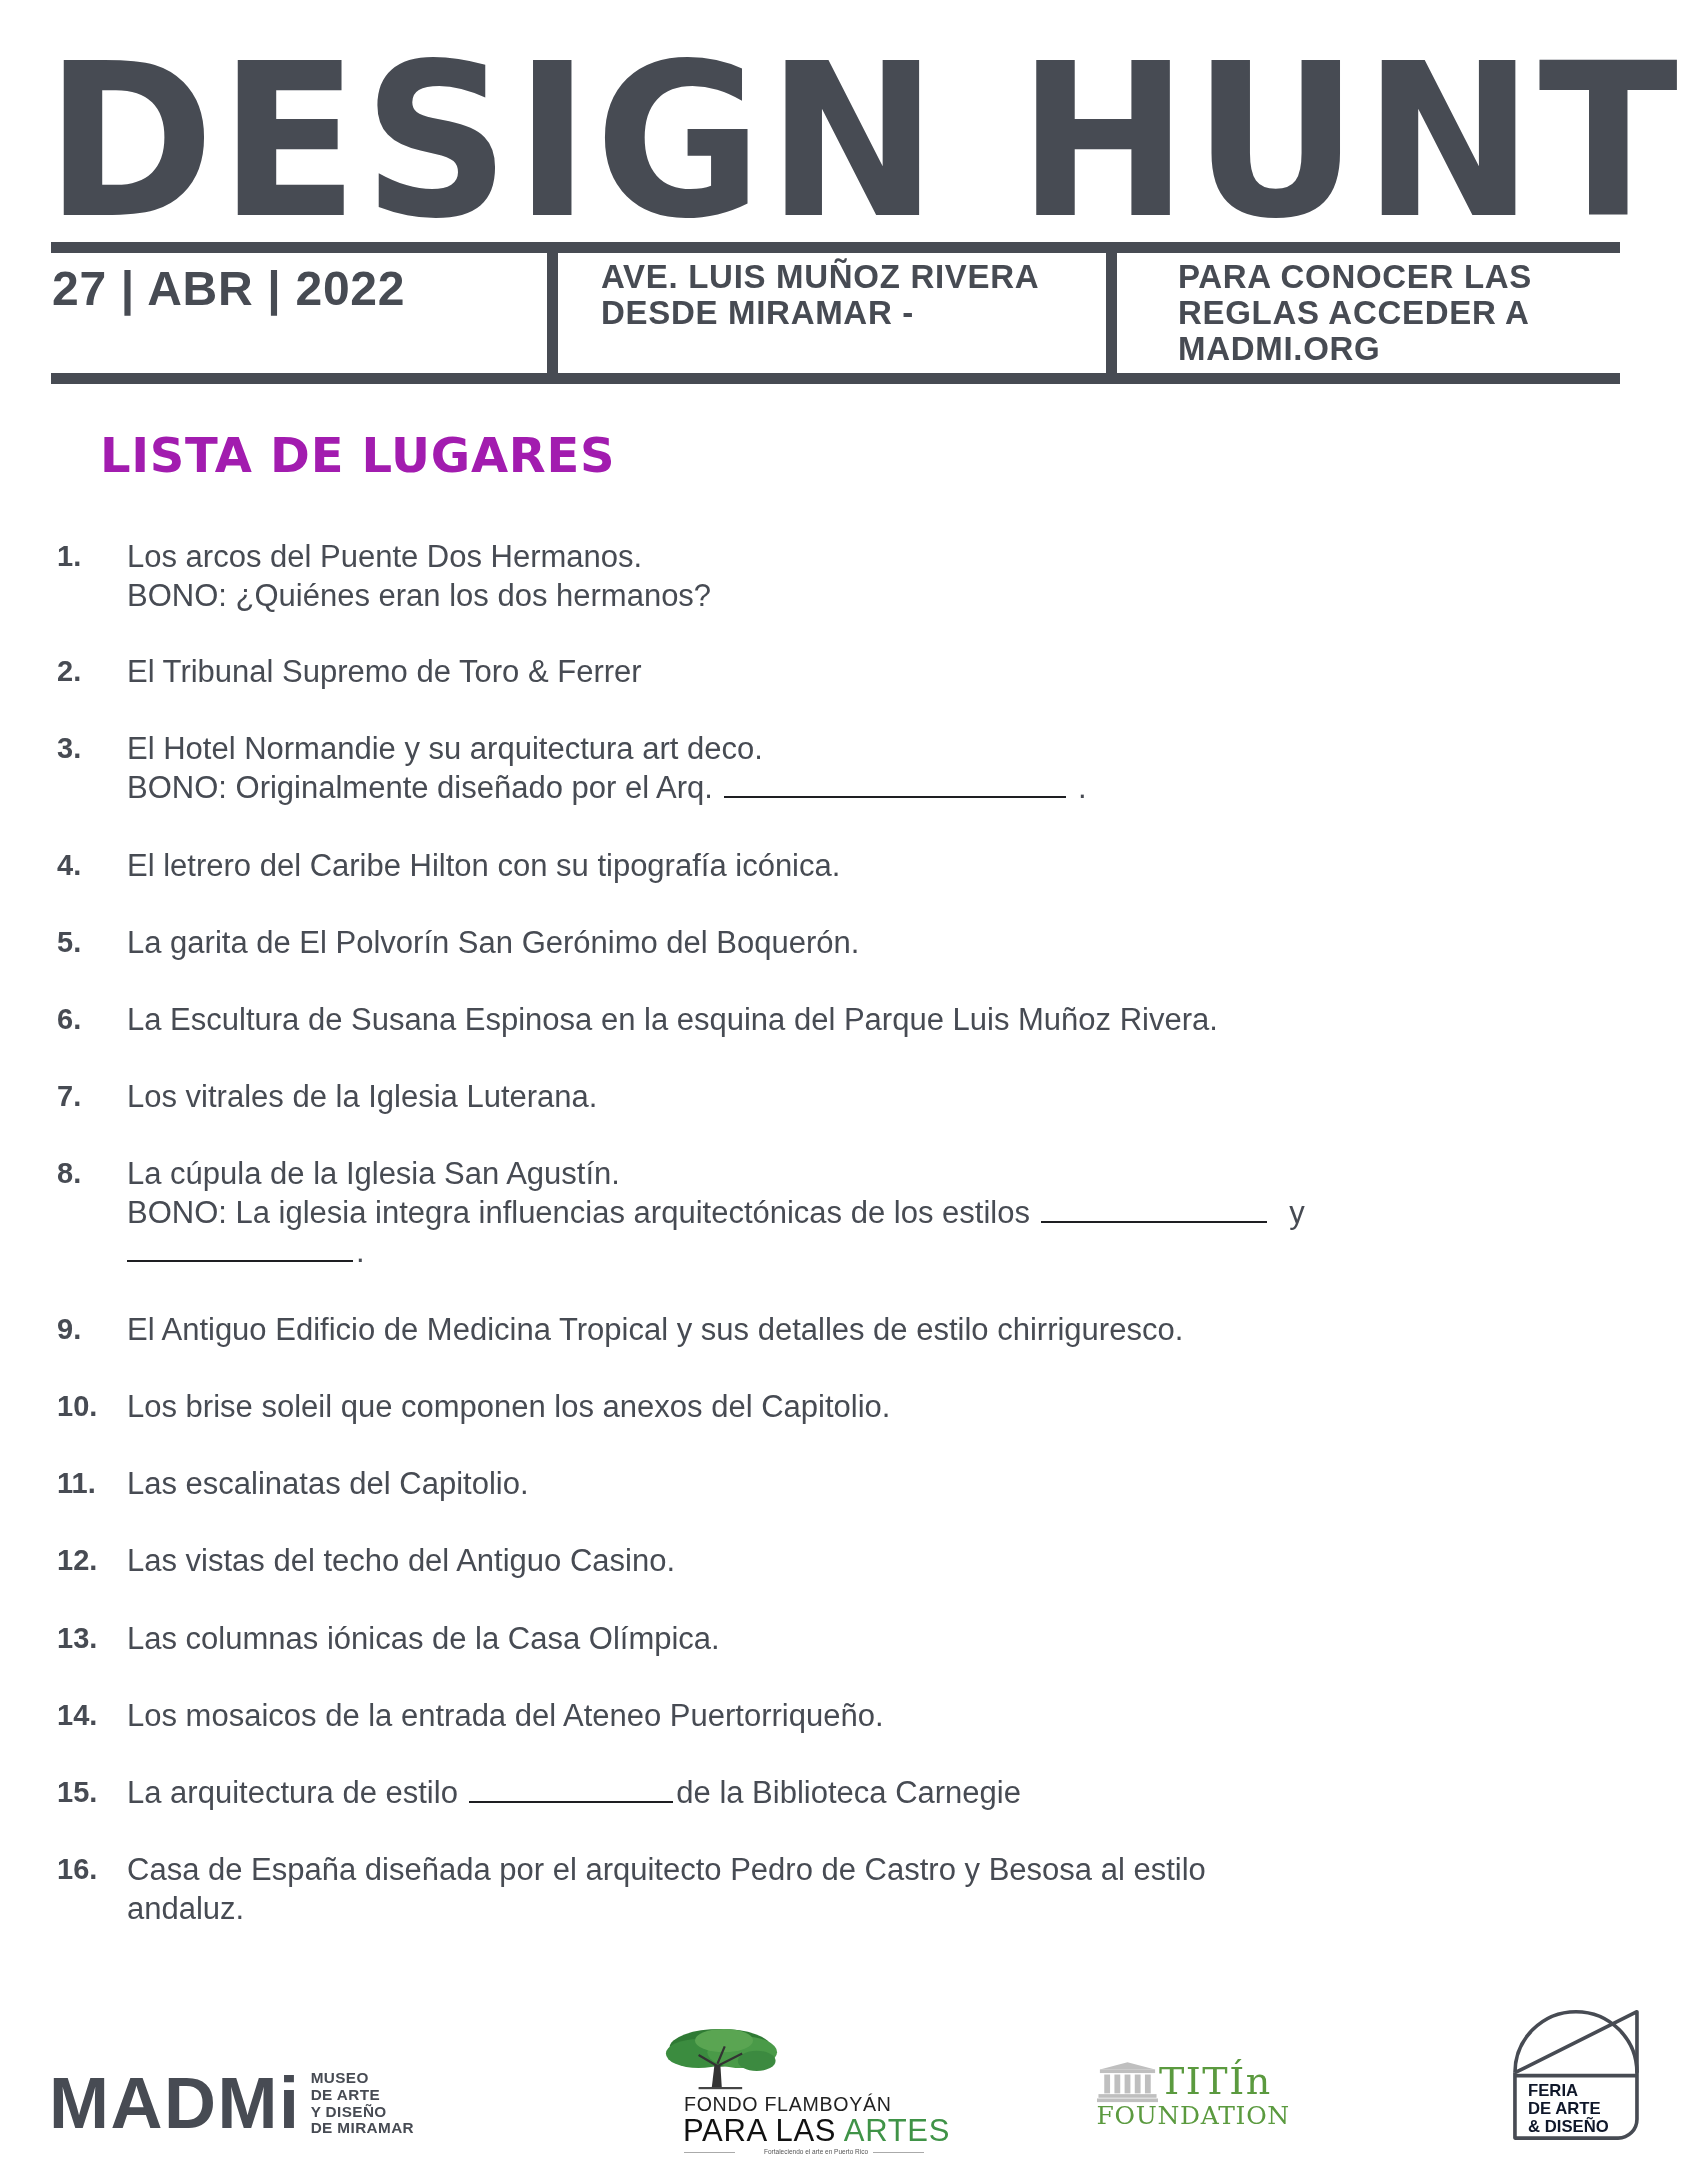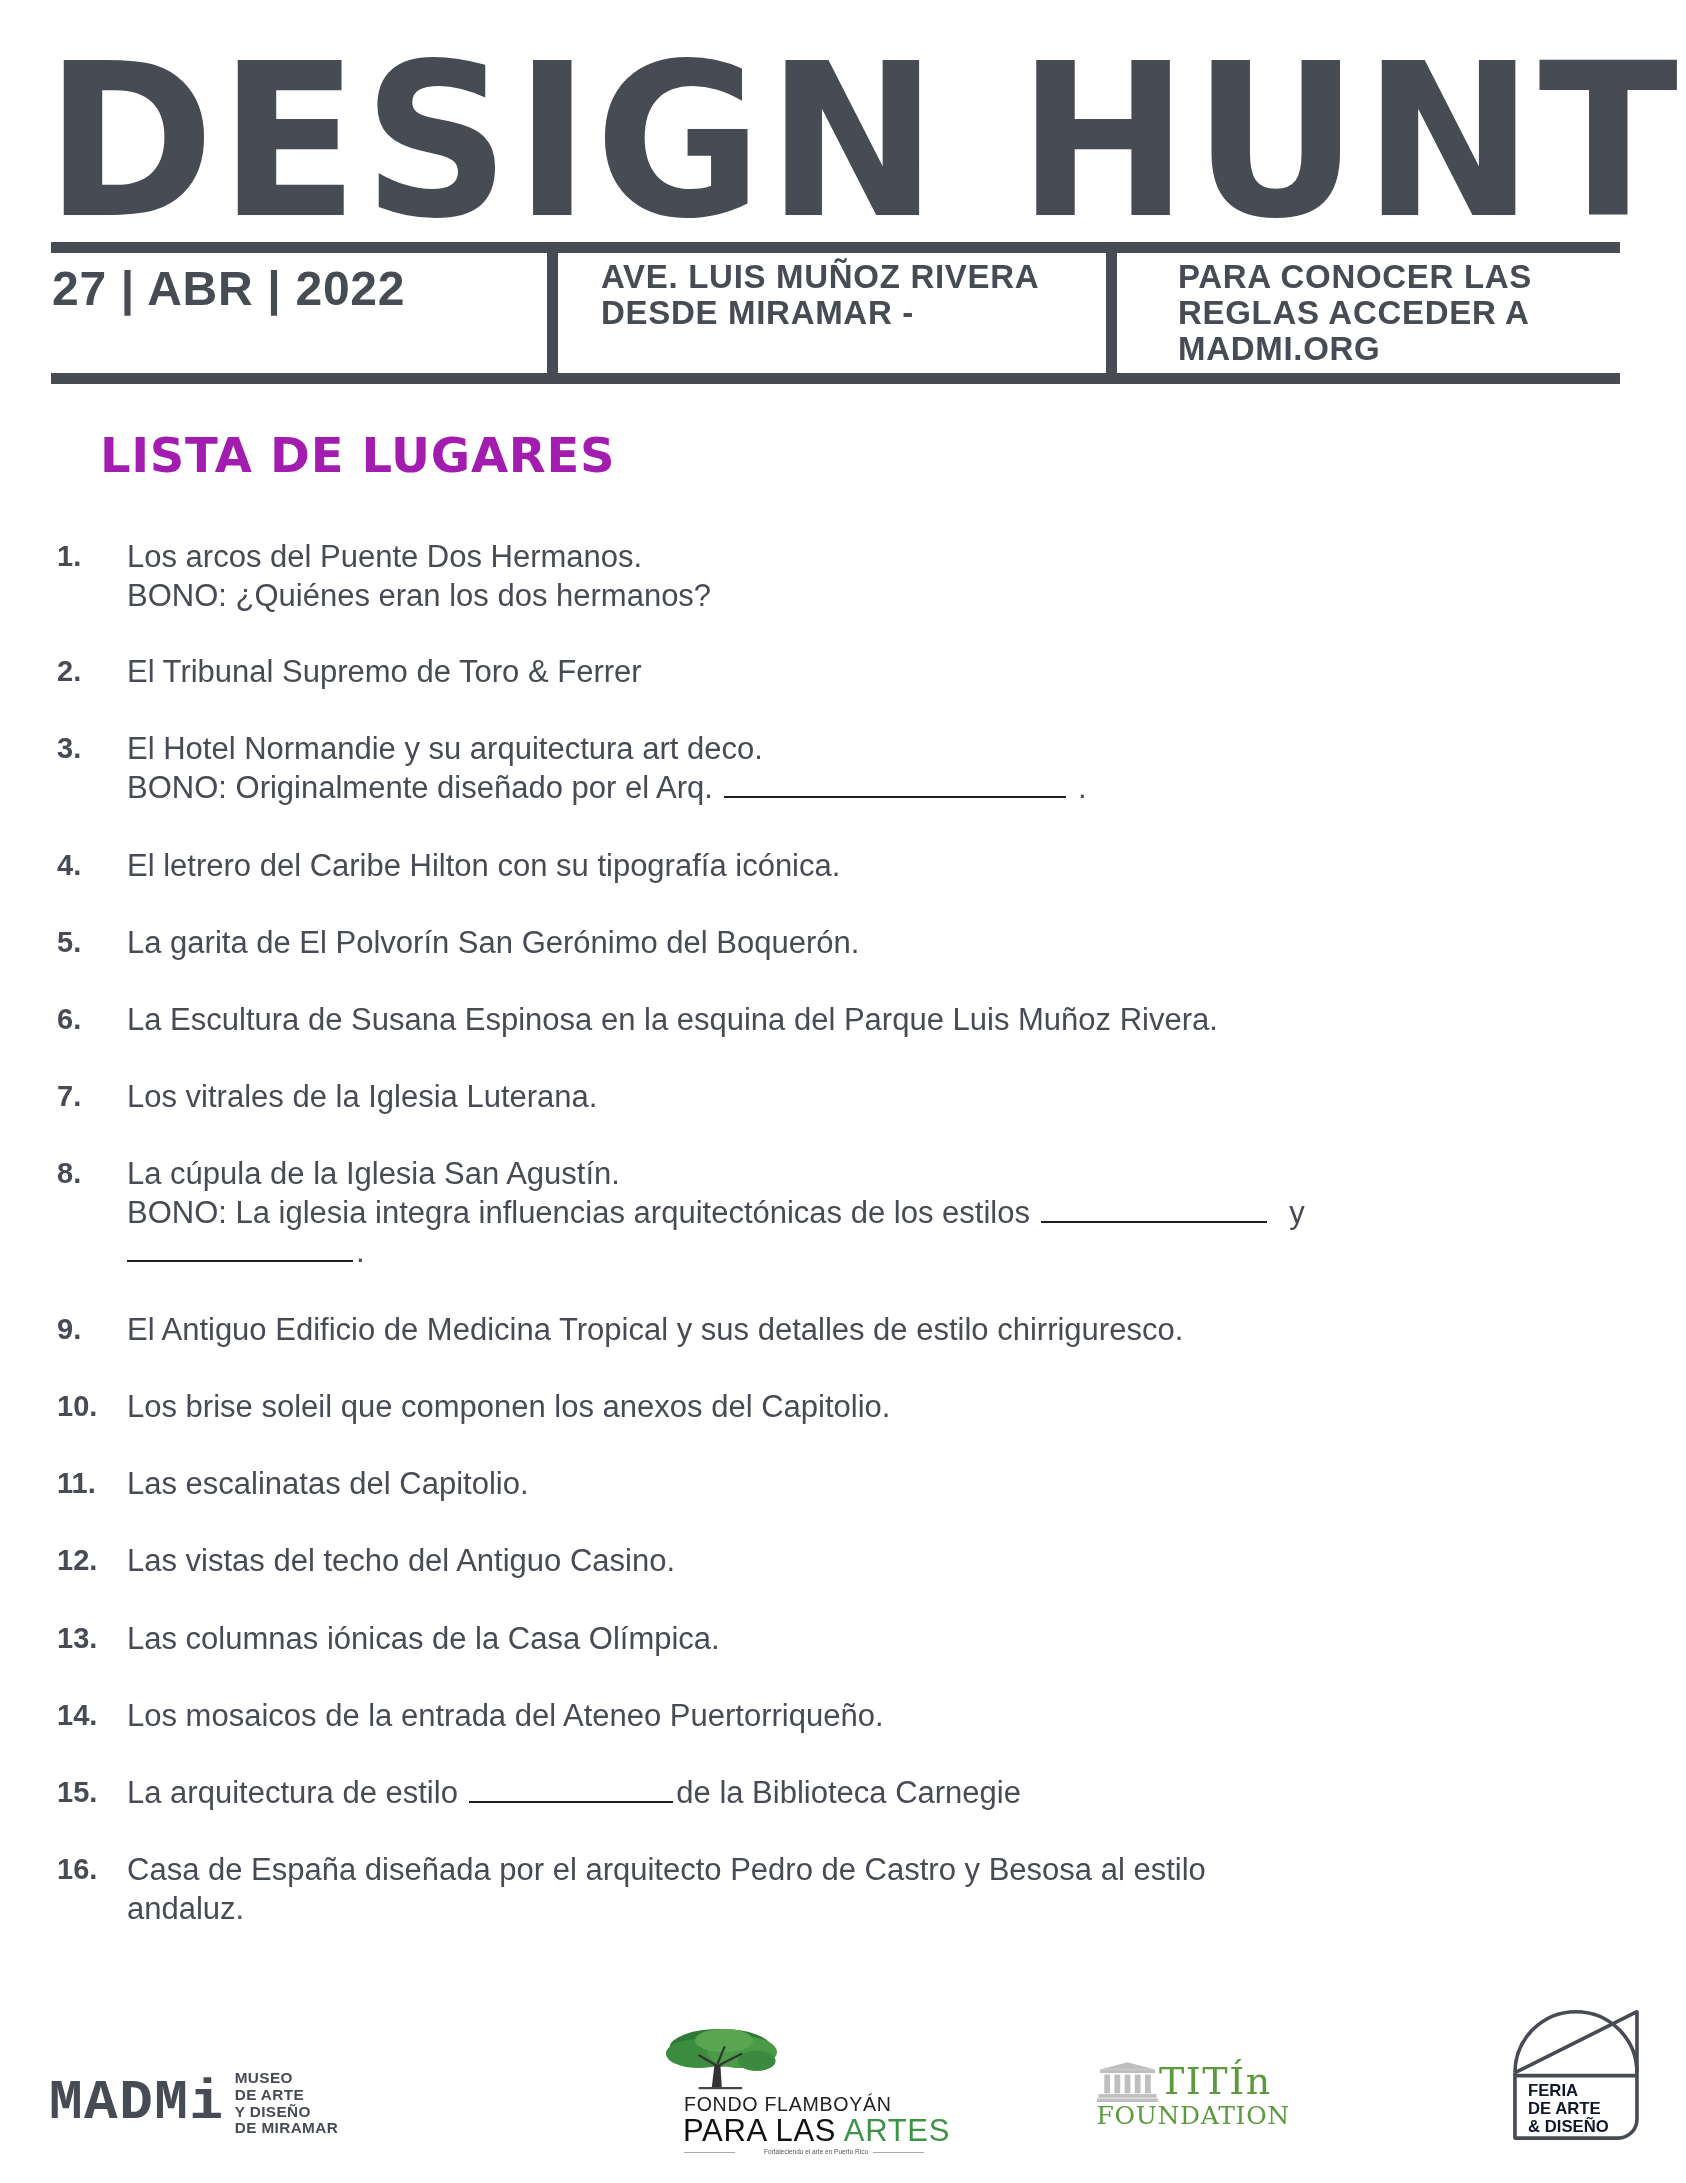--- a/index.html
+++ b/index.html
@@ -43,21 +43,21 @@
       position: absolute; left: 127px; width: 1441px; font-size: 31px;
       line-height: 39px; color: #474b53; white-space: nowrap;
     }
     .text .line { display: block; height: 39px; }
     .blank {
       display: inline-block; border-bottom: 2.2px solid #1e1f22;
       height: 29px; vertical-align: baseline; margin: 0 2.9px;
     }
     .madmi { position: absolute; left: 49px; top: 2067px; display: flex; align-items: center; }
     .madmi-word {
-      font-family: Liberation Mono, monospace; font-weight: bold; font-size: 56px;
+      font-family: Liberation Sans, sans-serif; font-weight: bold; font-size: 72px;
       line-height: 73px; color: #474b53; letter-spacing: 1.5px;
     }
     .madmi-sub {
       margin-left: 10.2px; font-size: 15.3px; line-height: 16.7px; font-weight: bold;
       color: #474b53; letter-spacing: 0.4px;
     }
     .madmi-sub div { display: block; }
 
     .fondo { position: absolute; left: 655px; top: 2020px; width: 247px; height: 138px; }
     .fondo svg { position: absolute; left: 0; top: 0; }

